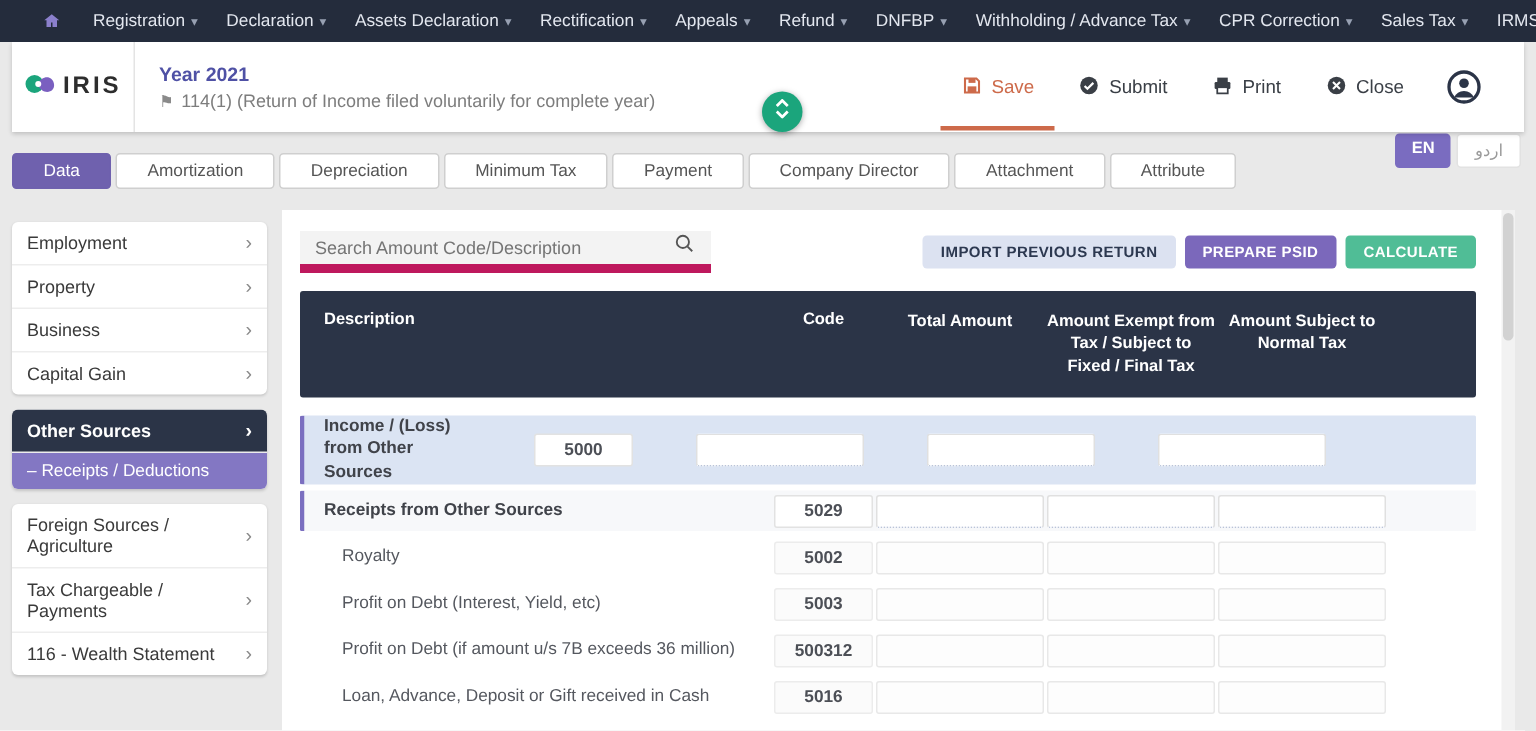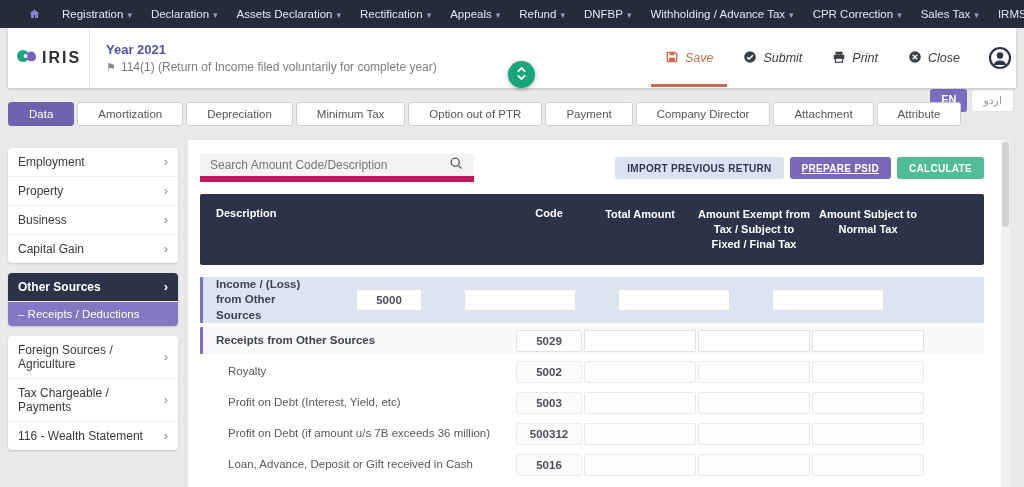--- a/index.html
+++ b/index.html
@@ -27,21 +27,21 @@
   }
   .logo-box {
     width:82px; height:100%; border-right:1px solid #e4e4e4;
     display:flex; align-items:center; justify-content:center; gap:4px;
   }
   .logo-text { font-size:16px; font-weight:bold; letter-spacing:2px; color:#2d2d2d; }
   .year-block { margin-left:16px; }
   .year-title { color:#4f51a5; font-size:13px; font-weight:bold; margin-bottom:3px; }
   .return-line { display:flex; align-items:center; gap:5px; color:#7d7d7d; font-size:12px; }
   .flag::before { content:"⚑"; color:#8a8a8a; font-size:11px; }
-  .header-actions { margin-left:auto; display:flex; align-items:center; padding-right:4px;font-style:italic; }
+  .header-actions { margin-left:auto; display:flex; align-items:center; padding-right:28px; }
   .action { position:relative; display:flex; align-items:center; gap:6px; font-size:12.5px; color:#3a3f46; margin-left:30px; cursor:pointer; }
   .action-save { color:#cd6a4a; }
   .action-save::after { content:""; position:absolute; left:-14px; right:-14px; bottom:-20px; height:3px; background:#cd6a4a; }
   .avatar { margin-left:28px; display:flex; }
 
   
   .toggle-btn {
     position:absolute; left:508px; top:61px; width:27px; height:27px; border-radius:50%;
     background:#1ba57c; display:flex; align-items:center; justify-content:center;
     box-shadow:0 1px 4px rgba(0,0,0,.35); z-index:6; cursor:pointer;
@@ -82,21 +82,21 @@
 
   .search-row { display:flex; justify-content:space-between; align-items:center; margin-bottom:12px; padding-right:14px; }
   .search-box {
     width:274px; height:28px; background:#f3f3f3; border-bottom:6px solid #be185d;
     display:flex; align-items:center; padding:0 10px;
   }
   .search-box input { flex:1; border:none; outline:none; background:transparent; font-size:12px; color:#666; font-family:"Liberation Sans", sans-serif; }
   .btn-group { display:flex; gap:6px; }
   .btn { border:none; height:22px; padding:0 12px; border-radius:3px; font-size:10px; font-weight:bold; letter-spacing:.3px; cursor:pointer; font-family:"Liberation Sans", sans-serif; }
   .btn-import { background:#dce2f1; color:#2c3850; }
-  .btn-psid { background:#7b68bb; color:#fff;text-decoration:underline; }
+  .btn-psid { background:#7b68bb; color:#fff; }
   .btn-calc { background:#50bd96; color:#fff; }
 
   
   .thead {
     display:flex; align-items:flex-start; background:#2b3447; color:#fff;
     font-size:11px; font-weight:bold; border-radius:2px;
     padding:13px 0 13px 0; min-height:56px; margin-right:14px;
   }
   .col-desc { flex:1; padding-left:16px; padding-right:8px; }
   .col-code { width:66px; text-align:center; }
@@ -252,21 +252,20 @@
         <path d="M2 9l4 4 4-4" fill="none" stroke="#fff" stroke-width="2"></path>
       </svg>
   </span>
 </div>
 
 <div class="tabs">
   <div class="tab active">Data</div>
   <div class="tab">Amortization</div>
   <div class="tab">Depreciation</div>
   <div class="tab">Minimum Tax</div>
-  <div class="tab">Option out of PTR</div>
   <div class="tab">Payment</div>
   <div class="tab">Company Director</div>
   <div class="tab">Attachment</div>
   <div class="tab">Attribute</div>
 </div>
 <div class="lang">
   <div class="lang-btn lang-en">EN</div>
   <div class="lang-btn lang-ur">اردو</div>
 </div>
 

